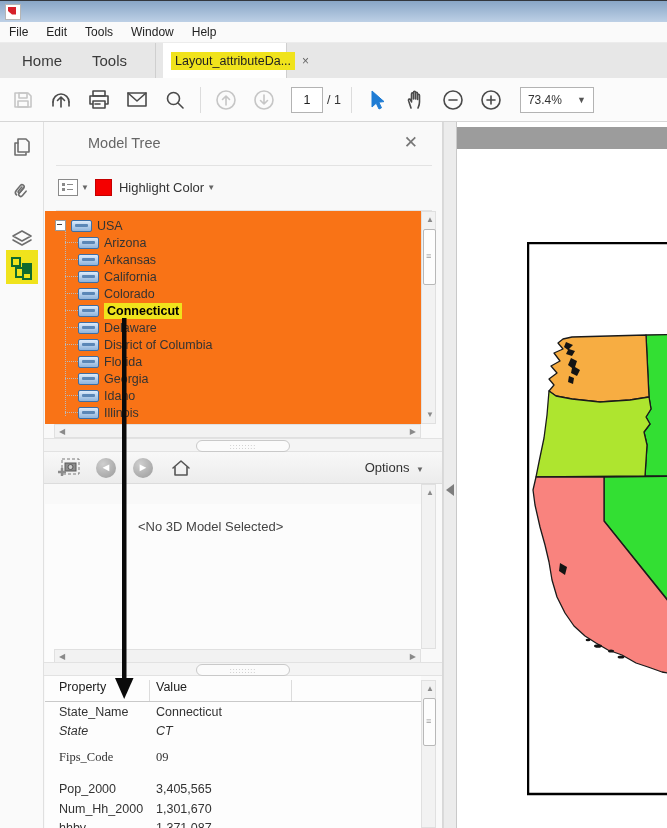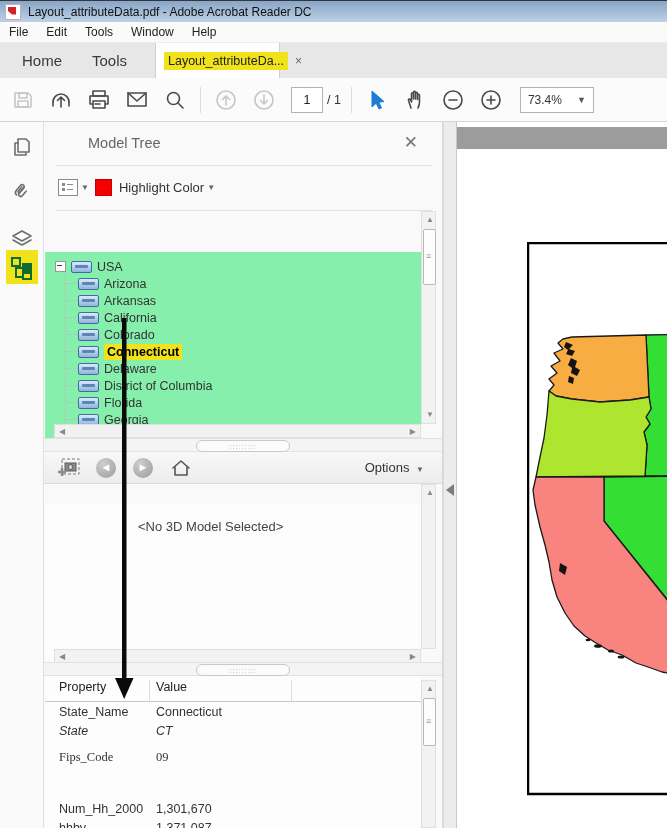--- a/index.html
+++ b/index.html
@@ -17,21 +17,21 @@
   
   .menubar{position:absolute;left:0;top:22px;width:667px;height:21px;background:#fafafa;
     display:flex;font-size:12px;color:#222;border-bottom:1px solid #ececec;box-sizing:border-box;}
   .menu-item{padding:0 9px;height:100%;display:flex;align-items:center;cursor:default;}
   
   .tabbar{position:absolute;left:0;top:43px;width:667px;height:35px;background:#e7e7e7;}
   .tab-simple{position:absolute;top:0;height:35px;display:flex;align-items:center;
     font-size:15px;color:#3a3a3a;padding:0 14px;}
   .tab-home{left:8px;} .tab-tools{left:78px;}
   .tabsep{position:absolute;left:155px;top:0;width:1px;height:35px;background:#cfcfcf;}
-  .tab-doc{position:absolute;left:156px;top:0;width:124px;height:35px;background:#fff;
+  .tab-doc{position:absolute;left:163px;top:0;width:124px;height:35px;background:#fff;
     border-right:1px solid #cfcfcf;display:flex;align-items:center;padding:0 8px;box-sizing:border-box;}
   .tab-doc-label{font-size:12.5px;color:#222;background:#f0e31c;padding:2px 4px;white-space:nowrap;}
   .tab-close{margin-left:7px;font-size:12px;color:#666;line-height:1;}
   
   .toolbar{position:absolute;left:0;top:78px;width:667px;height:44px;background:#fbfbfb;
     border-bottom:1px solid #d6d6d6;box-sizing:border-box;display:flex;align-items:center;}
   .tbtn{display:flex;align-items:center;justify-content:center;width:34px;height:34px;margin:0 2px;}
   .tsep{width:1px;height:26px;background:#dcdcdc;margin:0 6px;}
   .pagebox{width:30px;height:24px;border:1px solid #b3b3b3;background:#fff;font-size:12.5px;
     display:flex;align-items:center;justify-content:center;margin:0 4px 0 8px;}
@@ -50,21 +50,21 @@
   .panel-close{position:absolute;right:24px;top:12px;font-size:17px;color:#777;line-height:1;font-weight:300;}
   .hr{position:absolute;left:12px;right:10px;height:1px;background:#e3e3e3;}
   .subtb{position:absolute;left:14px;top:52px;height:26px;display:flex;align-items:center;}
   .listicon{width:18px;height:15px;border:1px solid #8a8a8a;background:#fff;position:relative;}
   .listicon:before{content:"";position:absolute;left:3px;top:3px;width:3px;height:3px;background:#8a8a8a;box-shadow:0 5px 0 #8a8a8a;}
   .listicon:after{content:"";position:absolute;left:8px;top:4px;width:6px;height:1px;background:#8a8a8a;box-shadow:0 5px 0 #8a8a8a;}
   .caret-sm{font-size:8px;color:#666;margin:0 6px 0 3px;}
   .redsq{width:15px;height:15px;background:#f40000;border:1px solid #c40000;margin-right:7px;}
   .hl-label{font-size:13px;color:#333;}
   
-  .tree{position:absolute;left:1px;top:89px;width:376px;height:213px;background:#86efac;overflow:hidden;margin-top:41px;}
+  .tree{position:absolute;left:1px;top:89px;width:376px;height:213px;background:#f97316;overflow:hidden;}
   .trow{position:absolute;height:17px;display:flex;align-items:center;font-size:12.5px;color:#333;white-space:nowrap;}
   .nodeicon{width:19px;height:10px;border:1px solid #3c6ea5;border-radius:2px;
     background:linear-gradient(#dceafa,#8fb4dc);position:relative;margin-right:5px;flex:none;}
   .nodeicon:before{content:"";position:absolute;left:3px;top:3px;right:3px;height:3px;background:#5b87b7;border-radius:1px;}
   .expbox{width:9px;height:9px;border:1px solid #999;background:#fff;position:relative;margin-right:5px;flex:none;}
   .expbox:before{content:"";position:absolute;left:1px;top:3px;width:5px;height:1px;background:#444;}
   .hl-node{background:#f0e31c;font-weight:bold;color:#000;padding:1px 3px;}
   .treeline-v{position:absolute;width:0;border-left:1px dotted #b9b9b9;}
   .treeline-h{position:absolute;height:0;border-top:1px dotted #b9b9b9;}
   
@@ -103,21 +103,20 @@
   svg .ic{stroke:#4a4a4a;stroke-width:1.6;fill:none;stroke-linecap:round;stroke-linejoin:round;}
   svg .dis{stroke:#c6c6c6;}
 </style>
 </head>
 <body>
 
 <div class="app">
 
   <div class="titlebar">
     <div class="pdficon"></div>
-    <div class="title-text">Layout_attributeData.pdf - Adobe Acrobat Reader DC</div>
   </div>
 
   <div class="menubar" id="menubar">
       <div class="menu-item">File</div>
       <div class="menu-item">Edit</div>
       <div class="menu-item">Tools</div>
       <div class="menu-item">Window</div>
       <div class="menu-item">Help</div>
     </div>
 
@@ -410,20 +409,24 @@
             <span class="pcol1">State_Name</span>
             <span class="pcol2">Connecticut</span>
           </div>
           <div class="prow" style="top: 48.3px; font-style: italic;">
             <span class="pcol1">State</span>
             <span class="pcol2">CT</span>
           </div>
           <div class="prow" style="top: 74px; font-family: Liberation Serif, serif;">
             <span class="pcol1">Fips_Code</span>
             <span class="pcol2">09</span>
+          </div>
+          <div class="prow" style="top: 106.2px;">
+            <span class="pcol1">Pop_2000</span>
+            <span class="pcol2">3,405,565</span>
           </div>
           <div class="prow" style="top: 125.5px;">
             <span class="pcol1">Num_Hh_2000</span>
             <span class="pcol2">1,301,670</span>
           </div>
           <div class="prow" style="top: 144.8px;">
             <span class="pcol1">hhby</span>
             <span class="pcol2">1,371,087</span>
           </div>
         </div>

